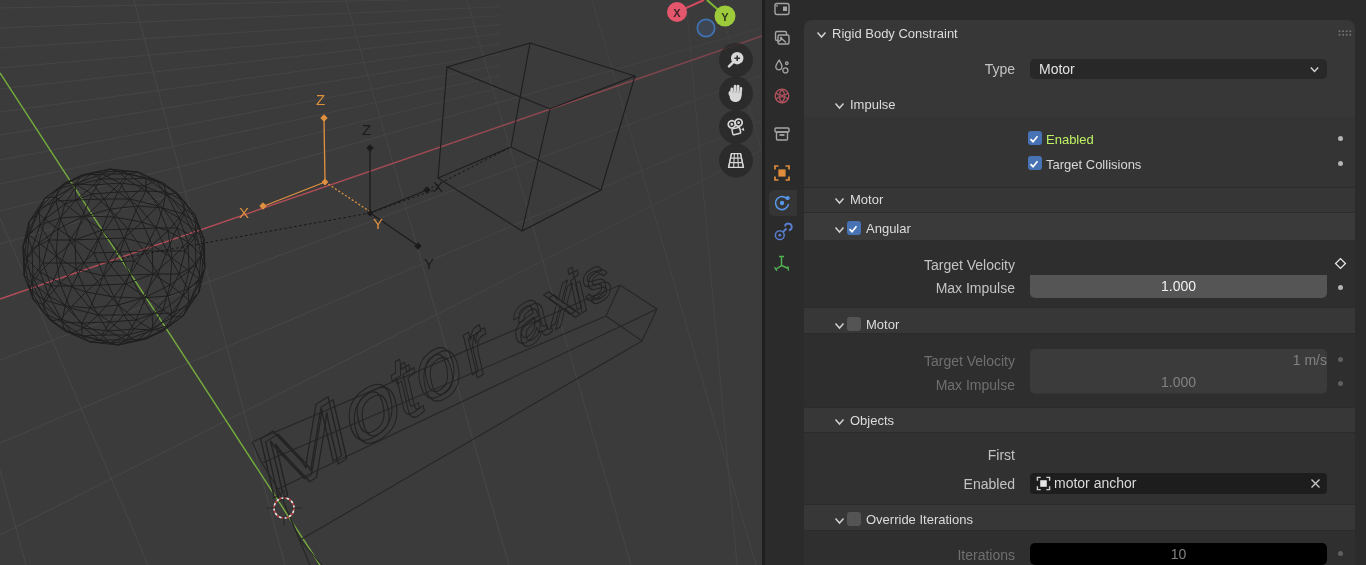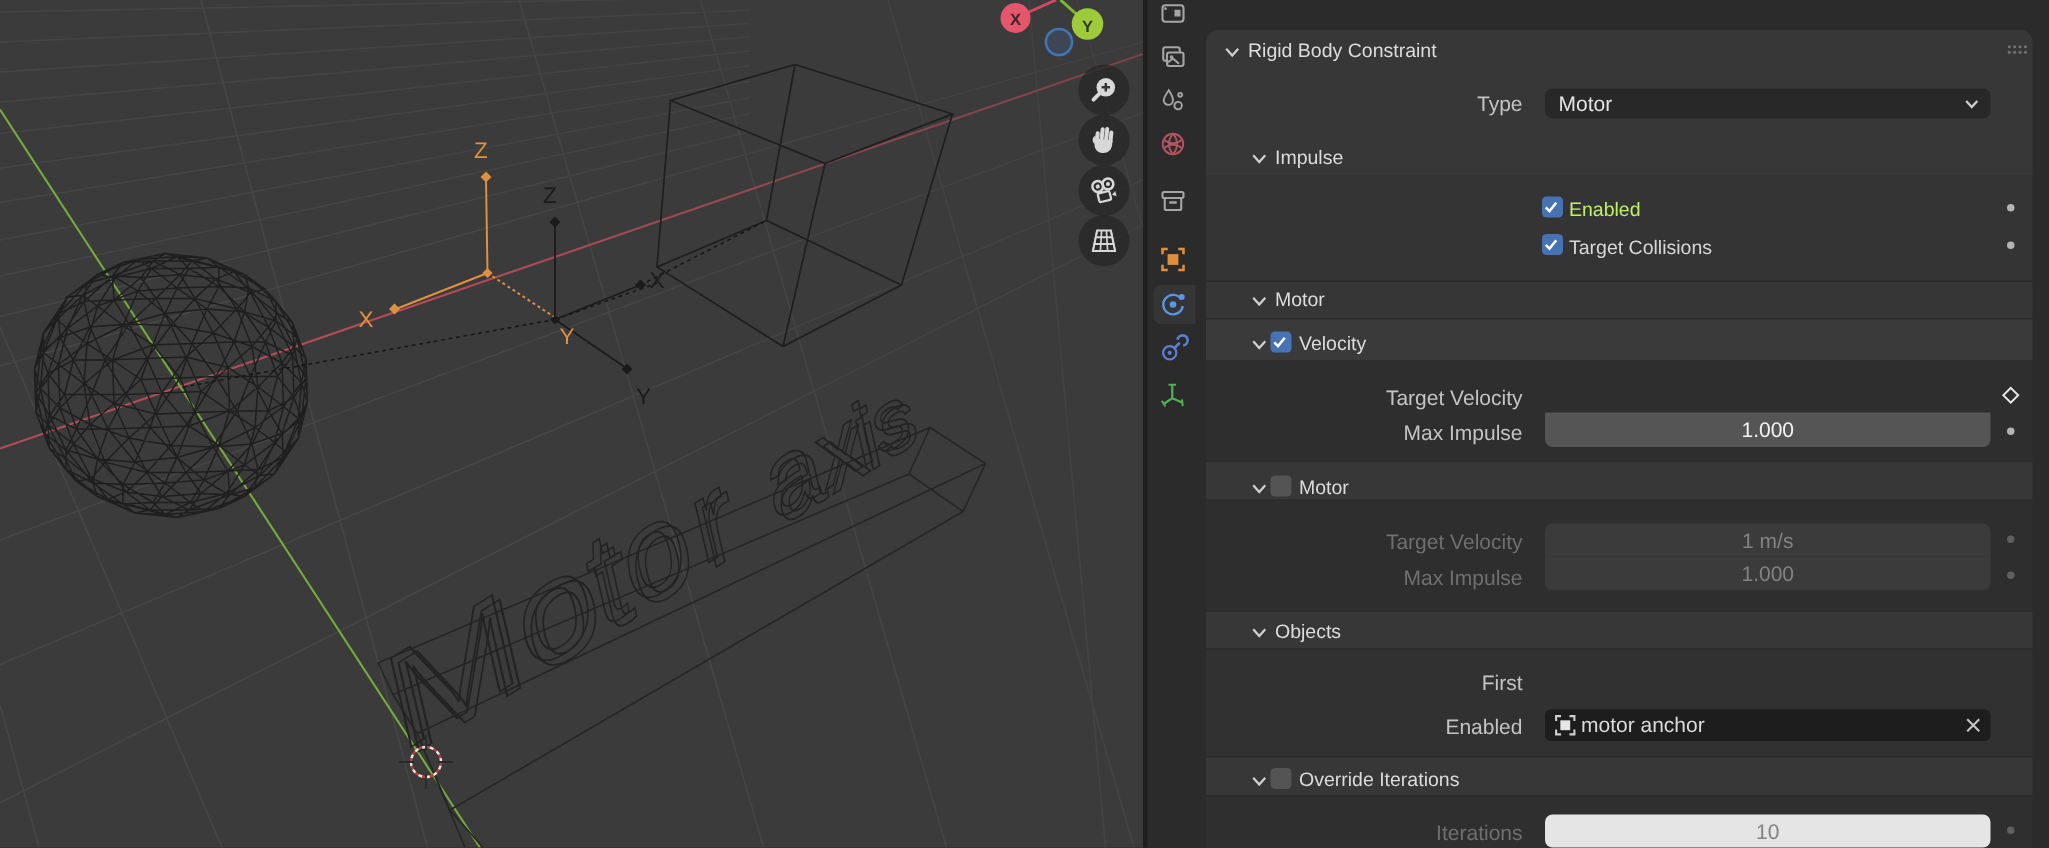--- a/index.html
+++ b/index.html
@@ -291,35 +291,35 @@
 <svg class="chev" viewBox="0 0 13 13" style="left:36px;top:178px">
       <path d="M2.5 4.5 L6.5 9 L10.5 4.5" stroke="#d0d0d0" stroke-width="1.5" fill="none"></path>
     </svg>
 <div class="hdr" style="position:absolute;left:53px;top:176px;color:#dcdcdc">Motor</div>
 <svg class="chev" viewBox="0 0 13 13" style="left:36px;top:207px">
       <path d="M2.5 4.5 L6.5 9 L10.5 4.5" stroke="#d0d0d0" stroke-width="1.5" fill="none"></path>
     </svg>
 <span class="cb" style="left:50px;top:205px"><svg width="12" height="12" viewBox="0 0 12 12">
         <path d="M2.5 6.2 L5 8.7 L9.5 3.2" stroke="#fff" stroke-width="1.7" fill="none"></path>
       </svg></span>
-<div class="hdr" style="position:absolute;left:69px;top:205px;color:#dcdcdc">Velocity</div>
+<div class="hdr" style="position:absolute;left:69px;top:205px;color:#dcdcdc">Angular</div>
 <div class="lbl" style="top:241px">Target Velocity</div>
 <svg width="13" height="13" viewBox="0 0 13 13" style="position:absolute;left:537px;top:241px">
       <rect x="3" y="3" width="7" height="7" transform="rotate(45 6.5 6.5)" stroke="#e8e8e8" stroke-width="1.3" fill="none"></rect>
     </svg>
 <div class="lbl" style="top:264px">Max Impulse</div>
 <div class="fld" style="top:259px;height:23px;line-height:23px;background:#555555;color:#f2f2f2;text-align:center;border-radius:0 0 5px 5px">1.000</div>
 <span class="dot" style="top:269px"></span>
 <svg class="chev" viewBox="0 0 13 13" style="left:36px;top:303px">
       <path d="M2.5 4.5 L6.5 9 L10.5 4.5" stroke="#d0d0d0" stroke-width="1.5" fill="none"></path>
     </svg>
 <span class="cbu" style="left:50px;top:301px"></span>
 <div class="hdr" style="position:absolute;left:69px;top:301px;color:#dcdcdc">Motor</div>
 <div class="lbl dis" style="top:337px">Target Velocity</div>
-<div class="fld" style="top:333px;background:#3b3b3b;color:#828282;text-align:center;border-radius:5px 5px 0 0">1 m/s</div>
+<div class="fld" style="top:333px;background:#3b3b3b;color:#828282;text-align:right;border-radius:5px 5px 0 0">1 m/s</div>
 <span class="dot dis" style="top:341px"></span>
 <div class="lbl dis" style="top:361px">Max Impulse</div>
 <div class="fld" style="top:355px;height:23px;line-height:23px;background:#3b3b3b;color:#828282;text-align:center;border-radius:0 0 5px 5px;box-shadow:0 -1px 0 #353535 inset">1.000</div>
 <span class="dot dis" style="top:365px"></span>
 <svg class="chev" viewBox="0 0 13 13" style="left:36px;top:399px">
       <path d="M2.5 4.5 L6.5 9 L10.5 4.5" stroke="#d0d0d0" stroke-width="1.5" fill="none"></path>
     </svg>
 <div class="hdr" style="position:absolute;left:53px;top:397px;color:#dcdcdc">Objects</div>
 <div class="lbl" style="top:431px">First</div>
 <div class="lbl" style="top:460px">Enabled</div>
@@ -330,14 +330,14 @@
         </g>
       </svg><span style="margin-left:24px">motor anchor</span><svg width="11" height="11" viewBox="0 0 11 11" style="position:absolute;right:6px;top:5px">
         <path d="M1.5 1.5 L9.5 9.5 M9.5 1.5 L1.5 9.5" stroke="#c8c8c8" stroke-width="1.4" fill="none"></path>
       </svg></div>
 <svg class="chev" viewBox="0 0 13 13" style="left:36px;top:498px">
       <path d="M2.5 4.5 L6.5 9 L10.5 4.5" stroke="#d0d0d0" stroke-width="1.5" fill="none"></path>
     </svg>
 <span class="cbu" style="left:50px;top:496px"></span>
 <div class="hdr" style="position:absolute;left:69px;top:496px;color:#dcdcdc">Override Iterations</div>
 <div class="lbl dis" style="top:531px">Iterations</div>
-<div class="fld" style="top:527px;background:#e5e5e5;color:#828282;text-align:center">10</div>
+<div class="fld" style="top:527px;background:#000000;color:#828282;text-align:center">10</div>
 <span class="dot dis" style="top:535px"></span>
 </div>
 </body></html>

